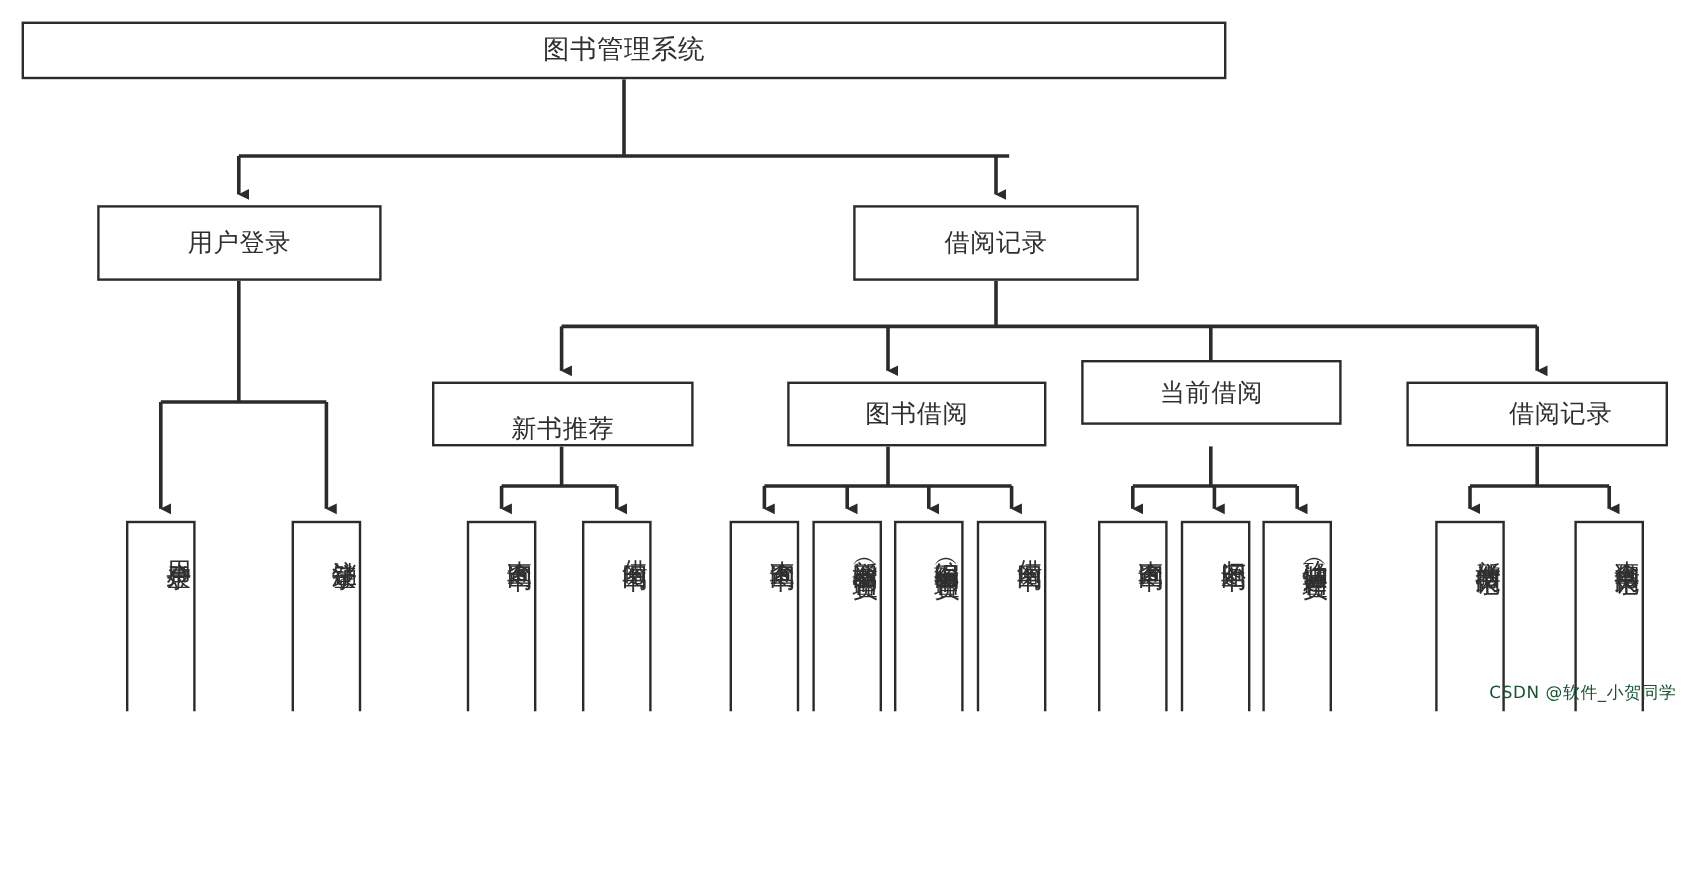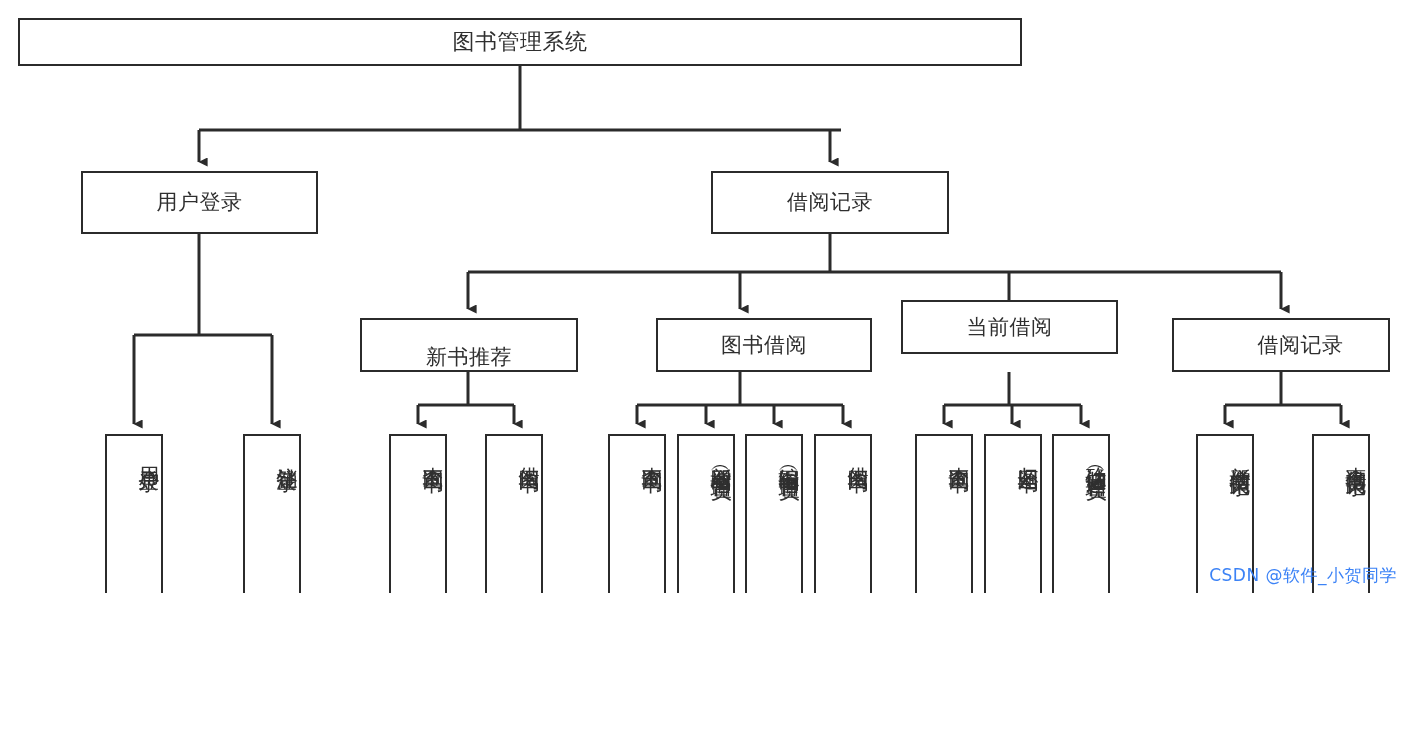--- a/index.html
+++ b/index.html
@@ -55,22 +55,22 @@
   .node.vert .vlabel {
     writing-mode: vertical-rl;
     text-orientation: upright;
     display: block;
     white-space: nowrap;
   }
   .watermark {
     position: absolute;
     right: 8px;
     bottom: 6px;
-    font-size: 17px;
-    color: #3b82f6;
+    font-size: 14px;
+    color: #14532d;
     letter-spacing: 0.5px;
     white-space: nowrap;
   }
 </style>
 </head>
 <body>
 
 <div id="diagram-root">
 
   <svg id="connector-layer" viewBox="0 0 1405 747" width="1405" height="747" xmlns="http://www.w3.org/2000/svg">

